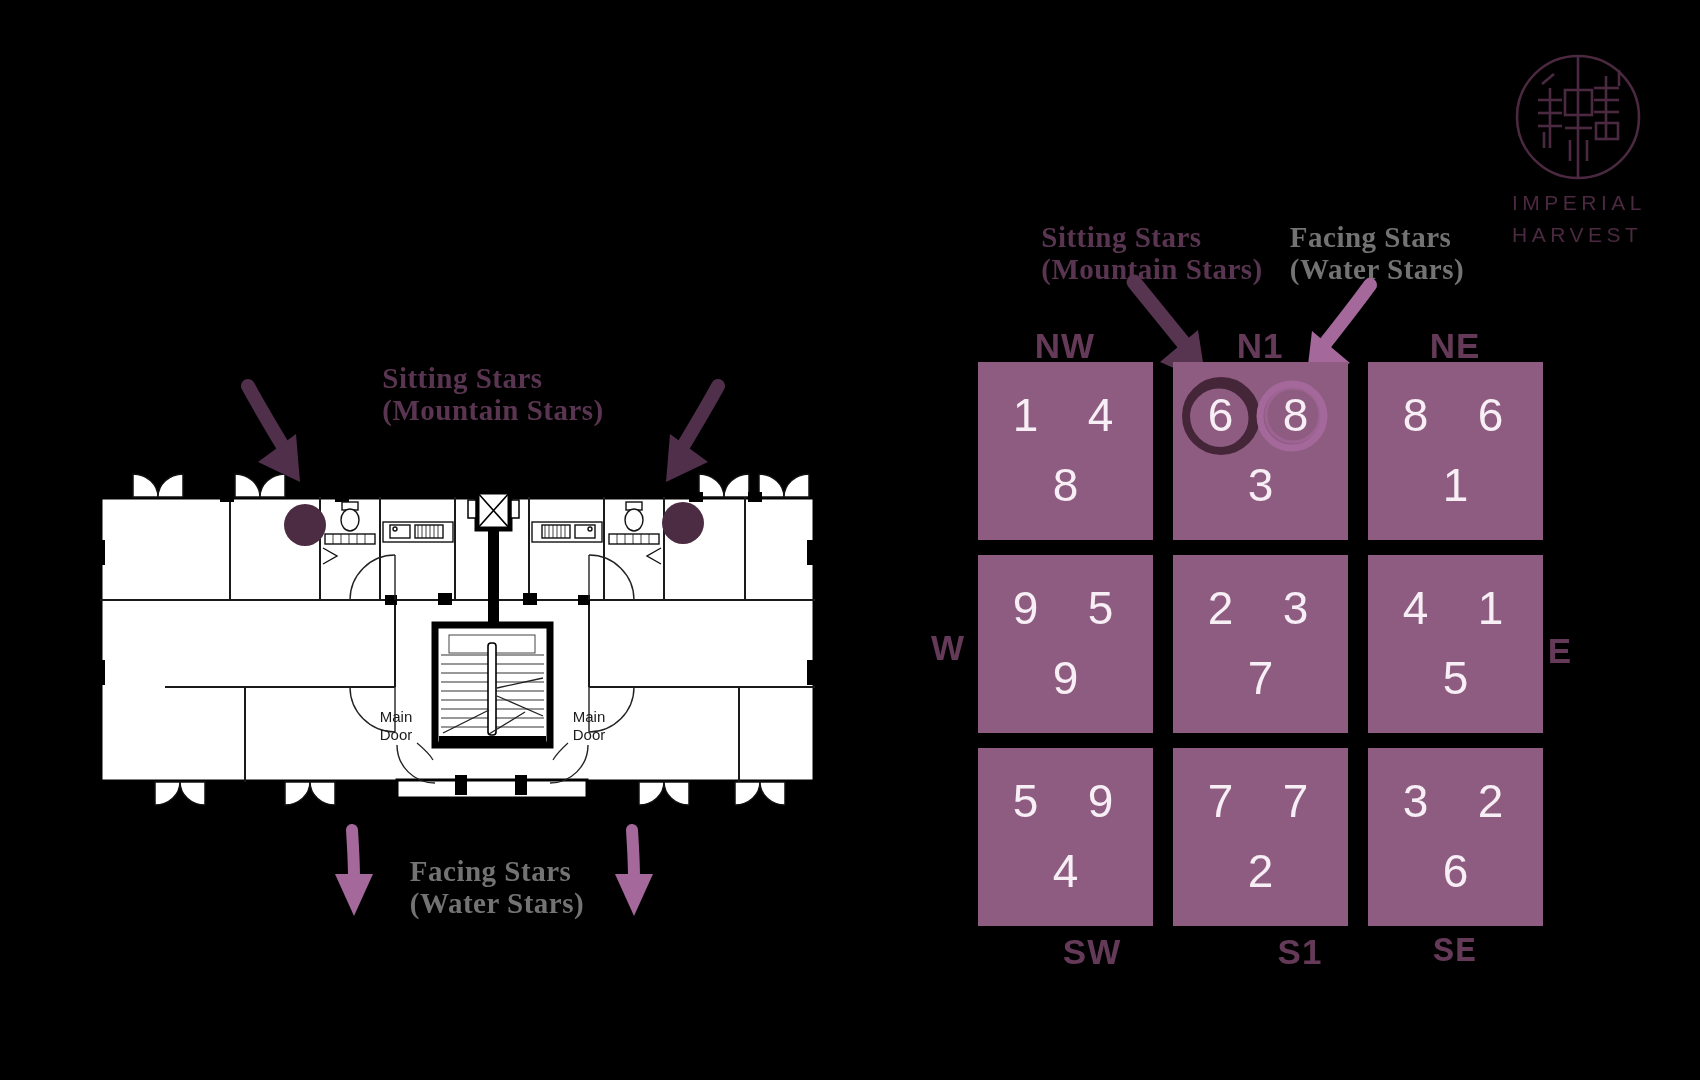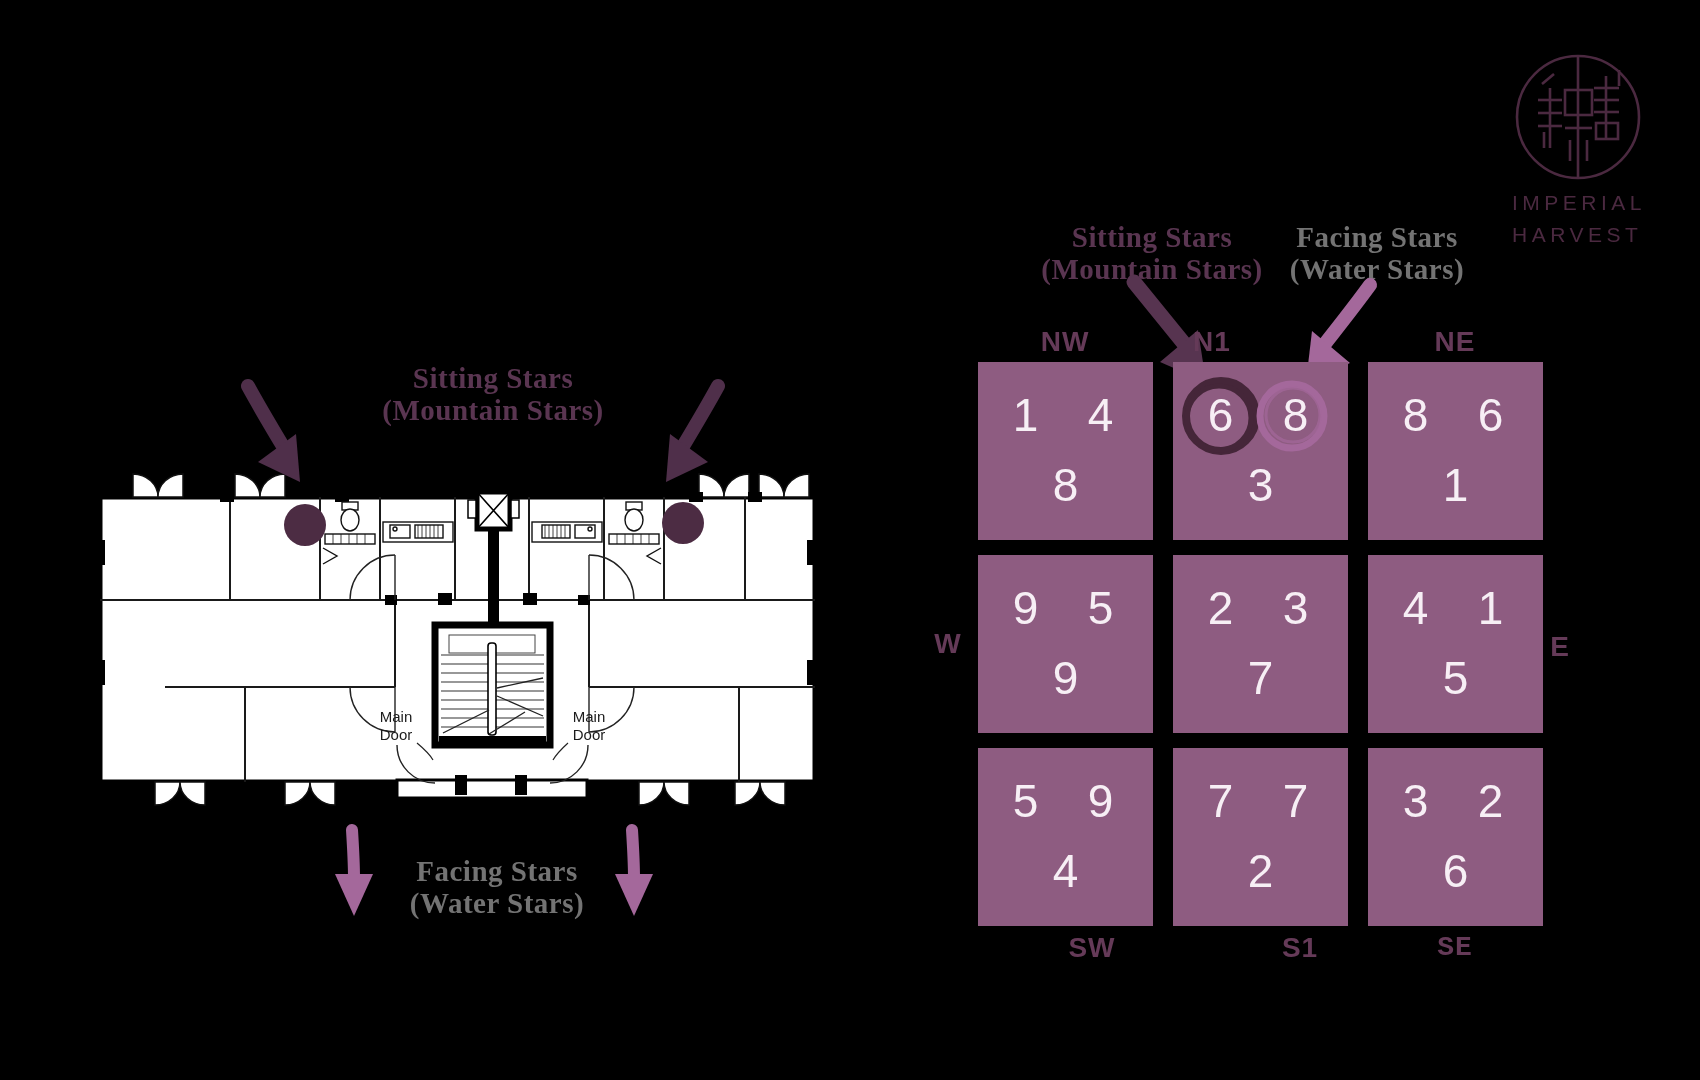--- a/index.html
+++ b/index.html
@@ -1,29 +1,29 @@
 <!DOCTYPE html>
 <html><head>
 <meta charset="utf-8">
 <style>
   html,body{margin:0;padding:0;background:#000;}
   #stage{position:relative;width:1700px;height:1080px;background:#000;overflow:hidden;
          font-family:"Liberation Sans",sans-serif;}
   .abs{position:absolute;}
 
   
-  .brush-title{position:absolute;transform:translateX(-50%);text-align:center;
+  .brush-title{position:absolute;transform:translateX(-50%);
     font-family:"Liberation Serif",serif;font-weight:700;font-size:29px;line-height:32px;
     letter-spacing:.5px;white-space:nowrap;}
   .dark-t{color:#5a3551;}
   .pink-t{color:#737373;}
 
   
   .dir{position:absolute;transform:translateX(-50%);color:#653a58;font-weight:700;
-       font-size:28px;letter-spacing:1px;white-space:nowrap;}
+       font-size:35px;letter-spacing:1px;white-space:nowrap;}
 
   
   #fsgrid{position:absolute;left:978px;top:362px;display:grid;
           grid-template-columns:175px 175px 175px;grid-template-rows:178px 178px 178px;
           column-gap:20px;row-gap:15px;}
   .cell{position:relative;background:#8e5c81;}
   .num{position:absolute;color:#f7eff5;font-size:46px;line-height:48px;font-weight:400;}
   .num.sit{left:0;width:95px;text-align:center;top:29px;}
   .num.fac{left:80px;width:85px;text-align:center;top:29px;}
   .num.base{left:0;width:100%;text-align:center;top:99px;}
@@ -232,21 +232,21 @@
     <polygon points="84,110 38,90 76,58" fill="#573450"></polygon>
   </svg>
   <svg class="abs" style="left:1292px;top:275px;" width="90" height="115" viewBox="0 0 90 115">
     <g transform="translate(90,0) scale(-1,1)">
       <path d="M12,10 C28,32 44,52 58,70" stroke="#a4689b" stroke-width="14" stroke-linecap="round" fill="none"></path>
       <polygon points="76,107 32,88 70,56" fill="#a4689b"></polygon>
     </g>
   </svg>
 
   <div class="dir" style="left:1065px;top:326px;">NW</div>
-  <div class="dir" style="left:1212px;top:326px;">N1</div>
+  <div class="dir" style="left:1260px;top:326px;">N1</div>
   <div class="dir" style="left:1455px;top:326px;text-align:center;">NE</div>
   <div class="dir" style="left:948px;top:628px;">W</div>
   <div class="dir" style="left:1560px;top:631px;">E</div>
   <div class="dir" style="left:1092px;top:932px;">SW</div>
   <div class="dir" style="left:1300px;top:932px;">S1</div>
   <div class="dir" style="left:1455px;top:932px;font-family:Liberation Mono, monospace;">SE</div>
 
   <div id="fsgrid">
     <div class="cell">
       <span class="num sit">1</span>

